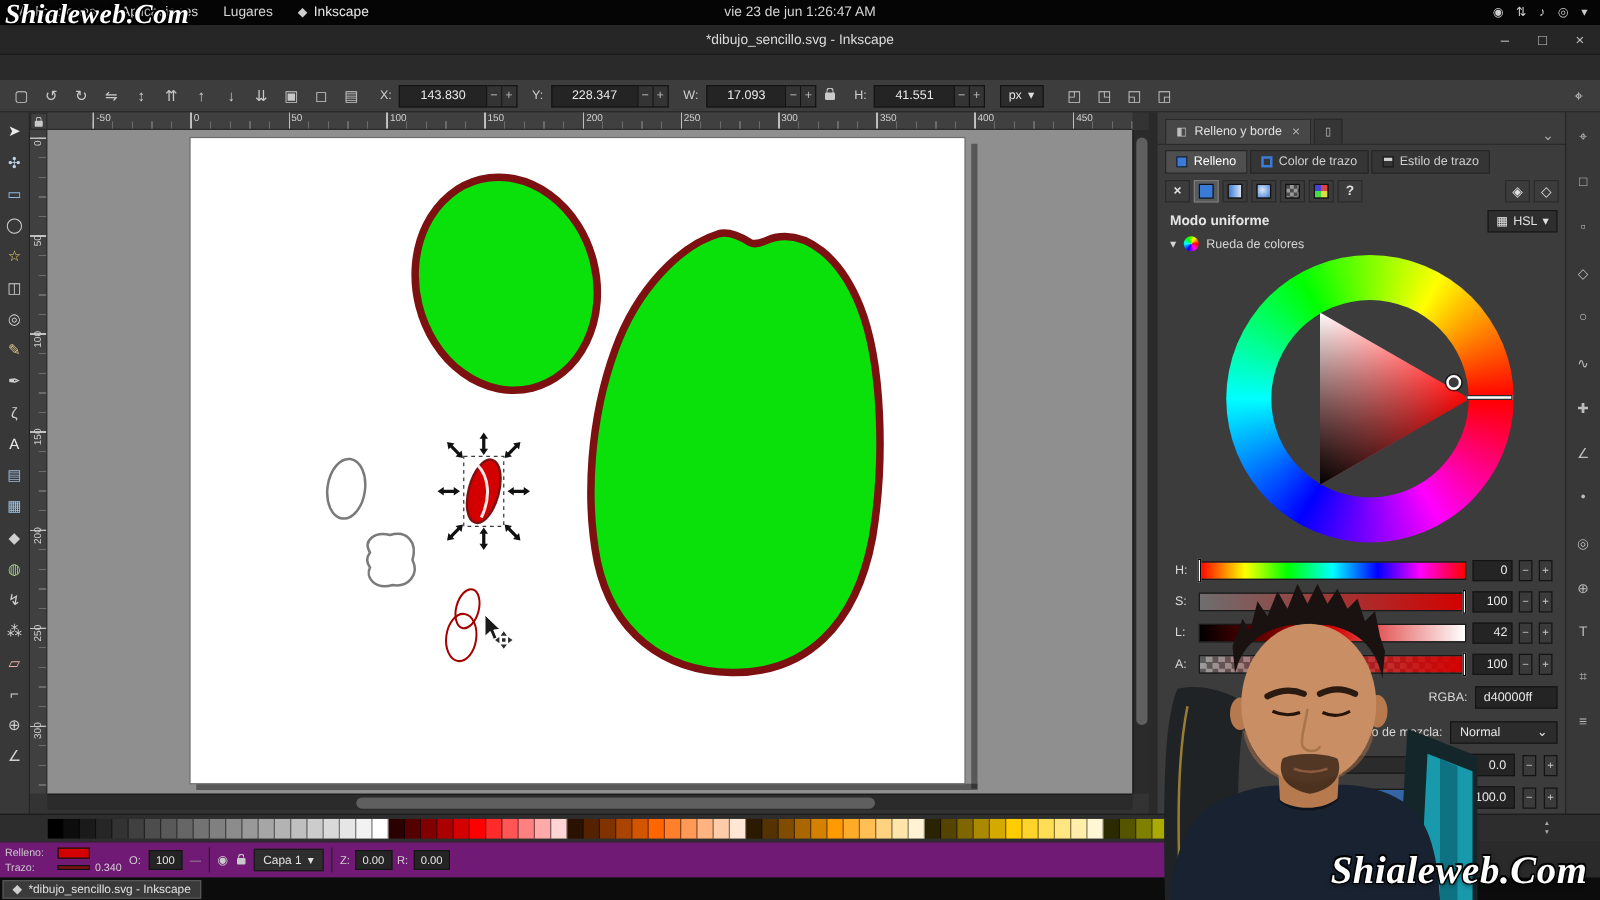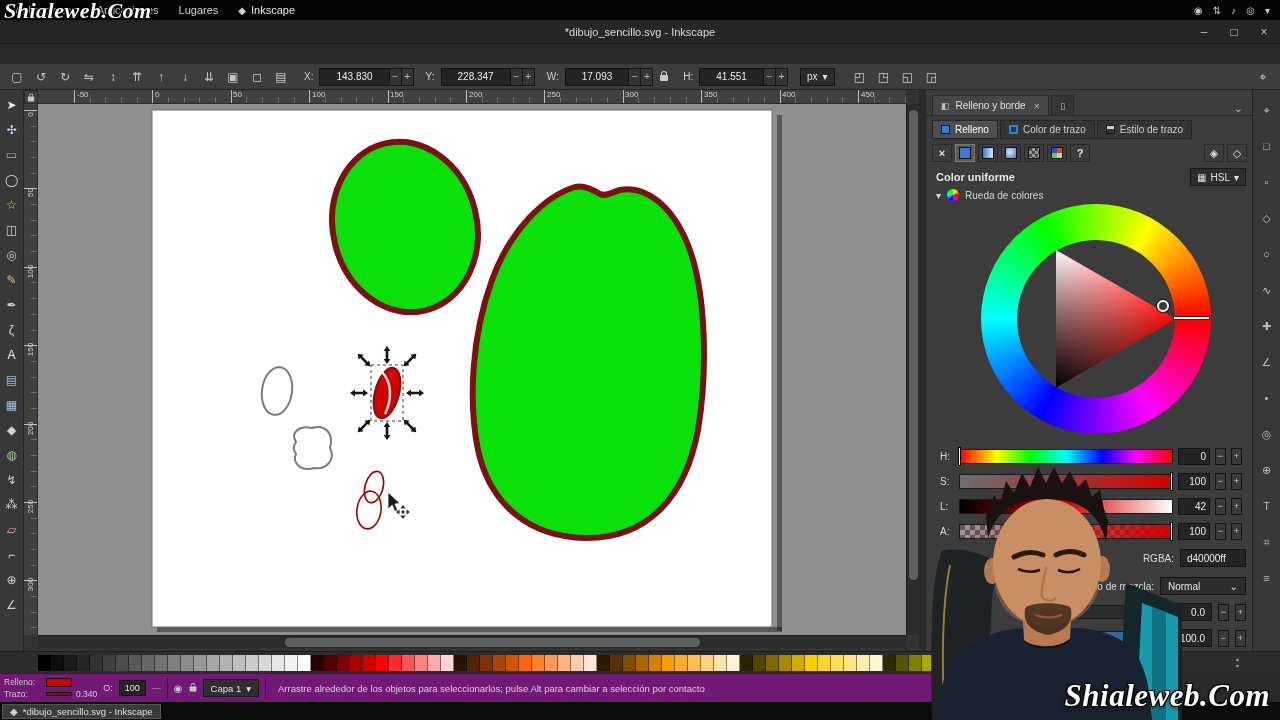--- a/index.html
+++ b/index.html
@@ -166,20 +166,21 @@
   <div class="gnome-bar">
     <div class="gb-left">
       <span class="gb-item">Aplicaciones</span>
       <span class="gb-item">Aplicaciones</span>
       <span class="gb-item">Lugares</span>
       <span class="gb-item gb-app">
         <span class="app-ico">◆</span>
         <span>Inkscape</span>
       </span>
     </div>
+    <div class="gb-clock">vie 23 de jun  1:26:47 AM</div>
     <div class="gb-right">
         <span class="tray-ico">◉</span>
         <span class="tray-ico">⇅</span>
         <span class="tray-ico">♪</span>
         <span class="tray-ico">◎</span>
         <span class="tray-ico">▾</span>
       </div>
   </div>
 
   <div class="title-bar">
@@ -423,21 +424,21 @@
         <span class="mode-spacer"></span>
         <span class="mode-btn">
             <span class="mx">◈</span>
           </span>
         <span class="mode-btn">
             <span class="mx">◇</span>
           </span>
       </div>
 
       <div class="uniform-row">
-        <span class="panel-title">Color uniforme</span>
+        <span class="panel-title">Modo uniforme</span>
         <span class="hsl-btn">
           <span>▦</span>
           <span>HSL</span>
           <span>▾</span>
         </span>
       </div>
 
       <div class="wheel-row">
         <span>▾</span>
         <span class="wheel-mini"></span>
@@ -661,21 +662,20 @@
     <span class="sb-box">100</span>
     <span class="sb-dash">—</span>
     <span class="sb-sep"></span>
     <span class="eye-ico">◉</span>
     <span><span class="css-lock" style="transform:scale(.85);"></span></span>
     <span class="layer-dd">
       <span>Capa 1</span>
       <span>▾</span>
     </span>
     <span class="sb-sep"></span>
-    <span class="sb-msg">Arrastre alrededor de los objetos para seleccionarlos; pulse Alt para cambiar a selección por contacto</span>
     <div class="sb-right">
       <span class="sb-lab">Z:</span>
       <span class="sb-box">0.00</span>
       <span class="sb-lab">R:</span>
       <span class="sb-box">0.00</span>
     </div>
   </div>
 
   <div class="taskbar">
     <div class="task-btn">

